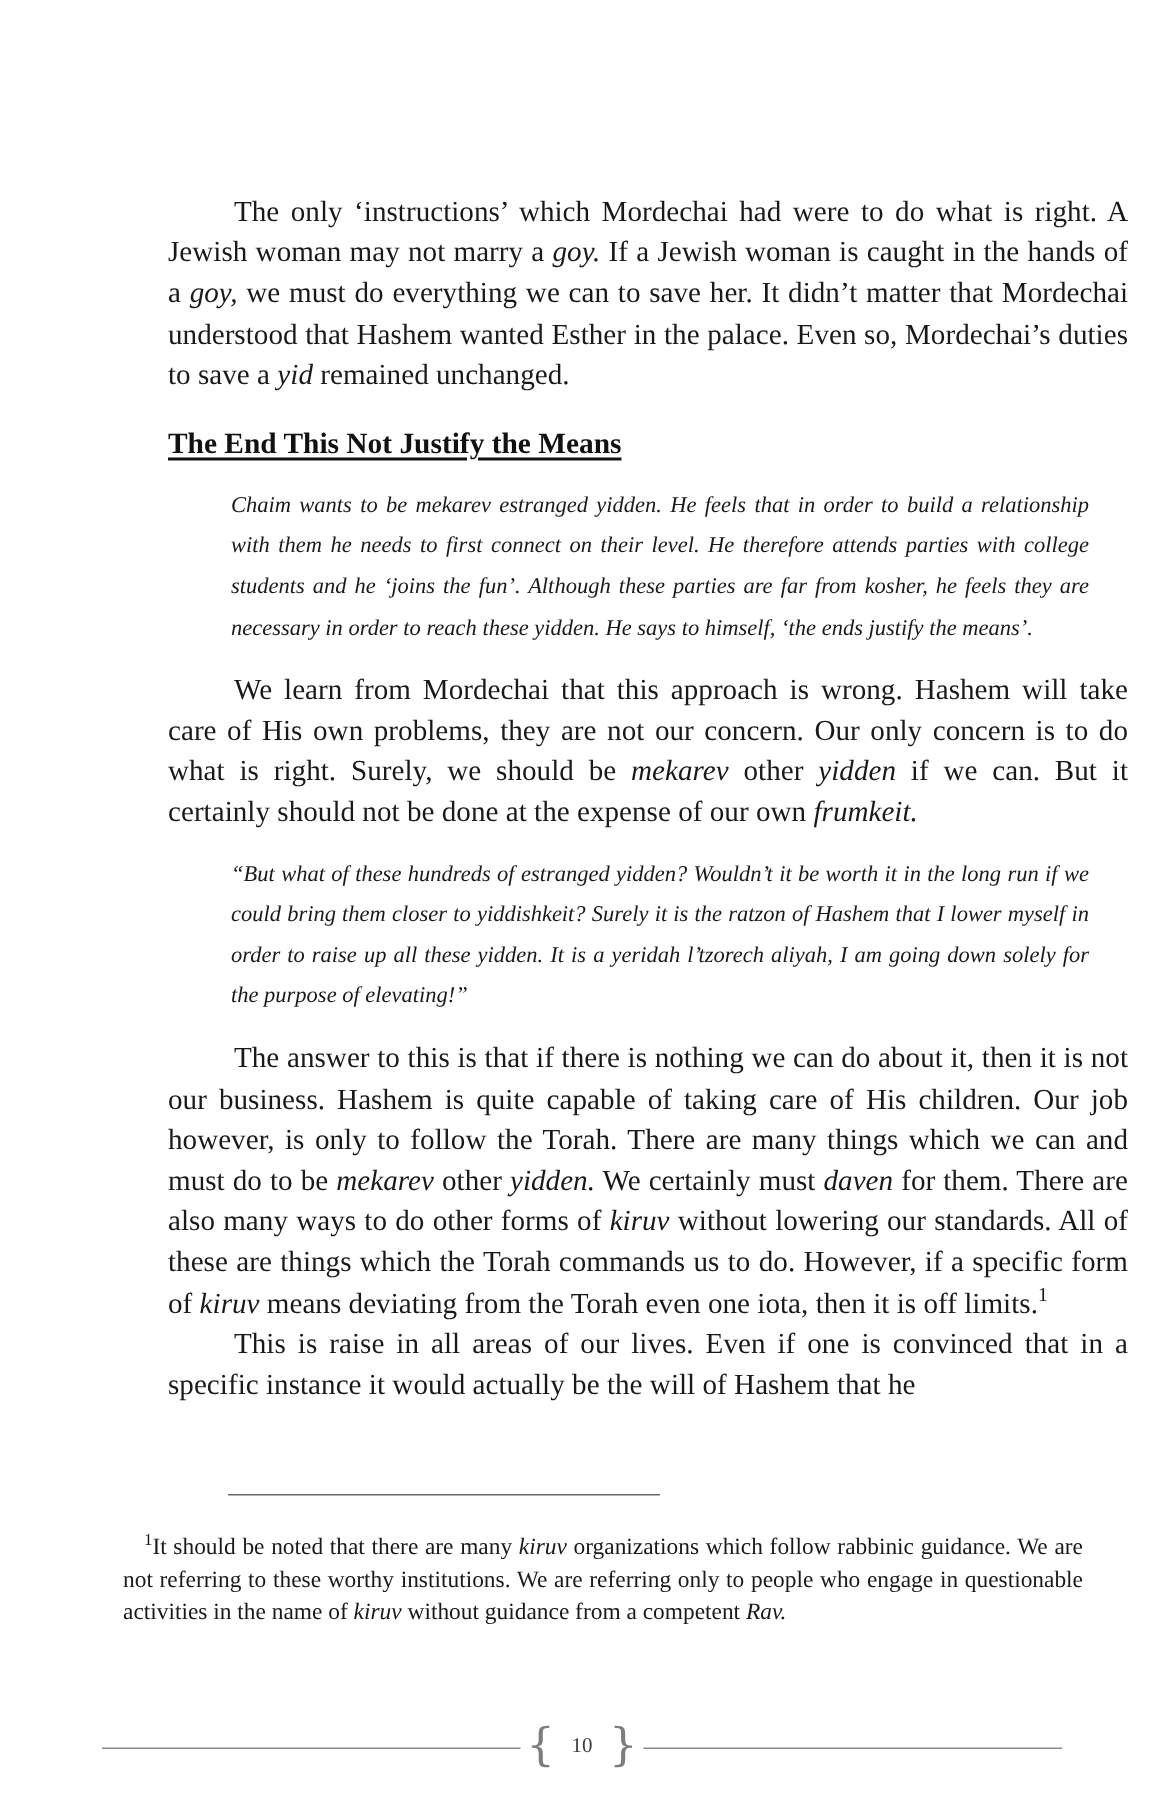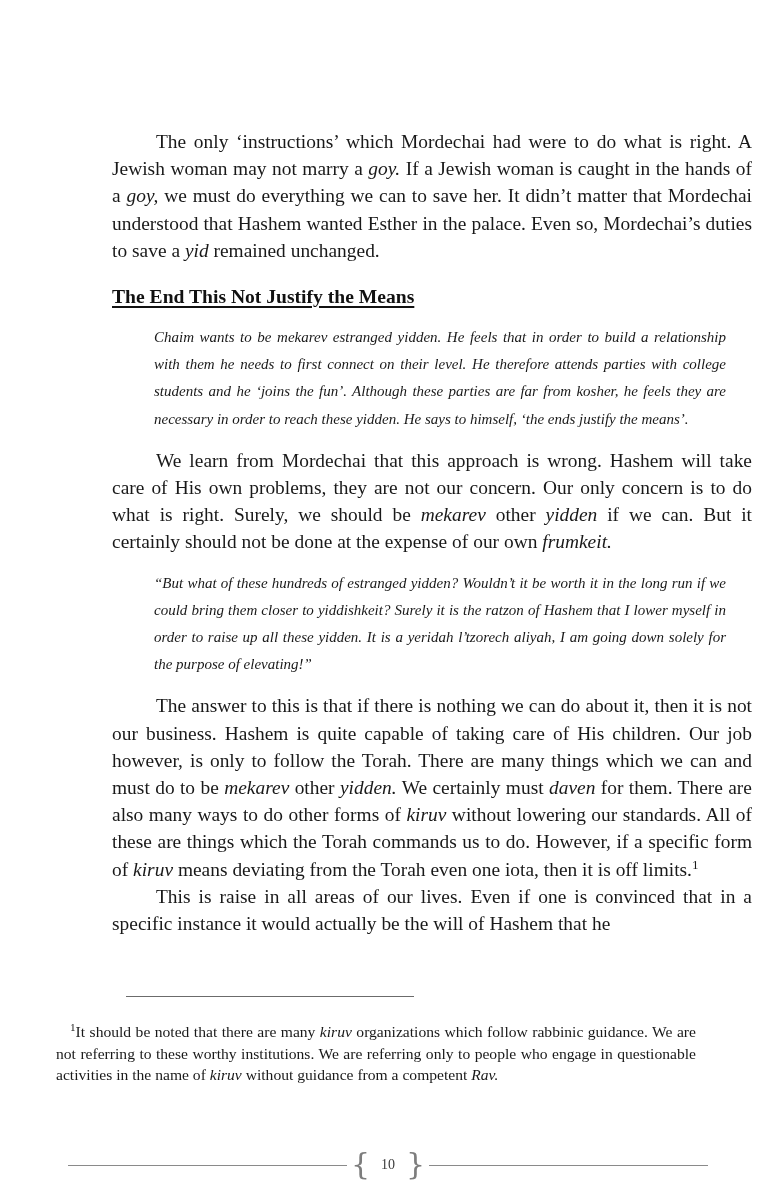--- a/index.html
+++ b/index.html
@@ -107,21 +107,21 @@
 
   sup.fn-ref {
     font-size: 0.68em;
     vertical-align: super;
     line-height: 0;
   }
 
   
   .footnote-area {
     position: absolute;
-    left: 56px;
+    left: 82px;
     top: 996px;
     width: 640px;
   }
   .footnote-rule {
     width: 288px;
     height: 0;
     border-top: 1.6px solid #6b6b6b;
     margin: 0 0 0 70px;
   }
   .footnote-text {

